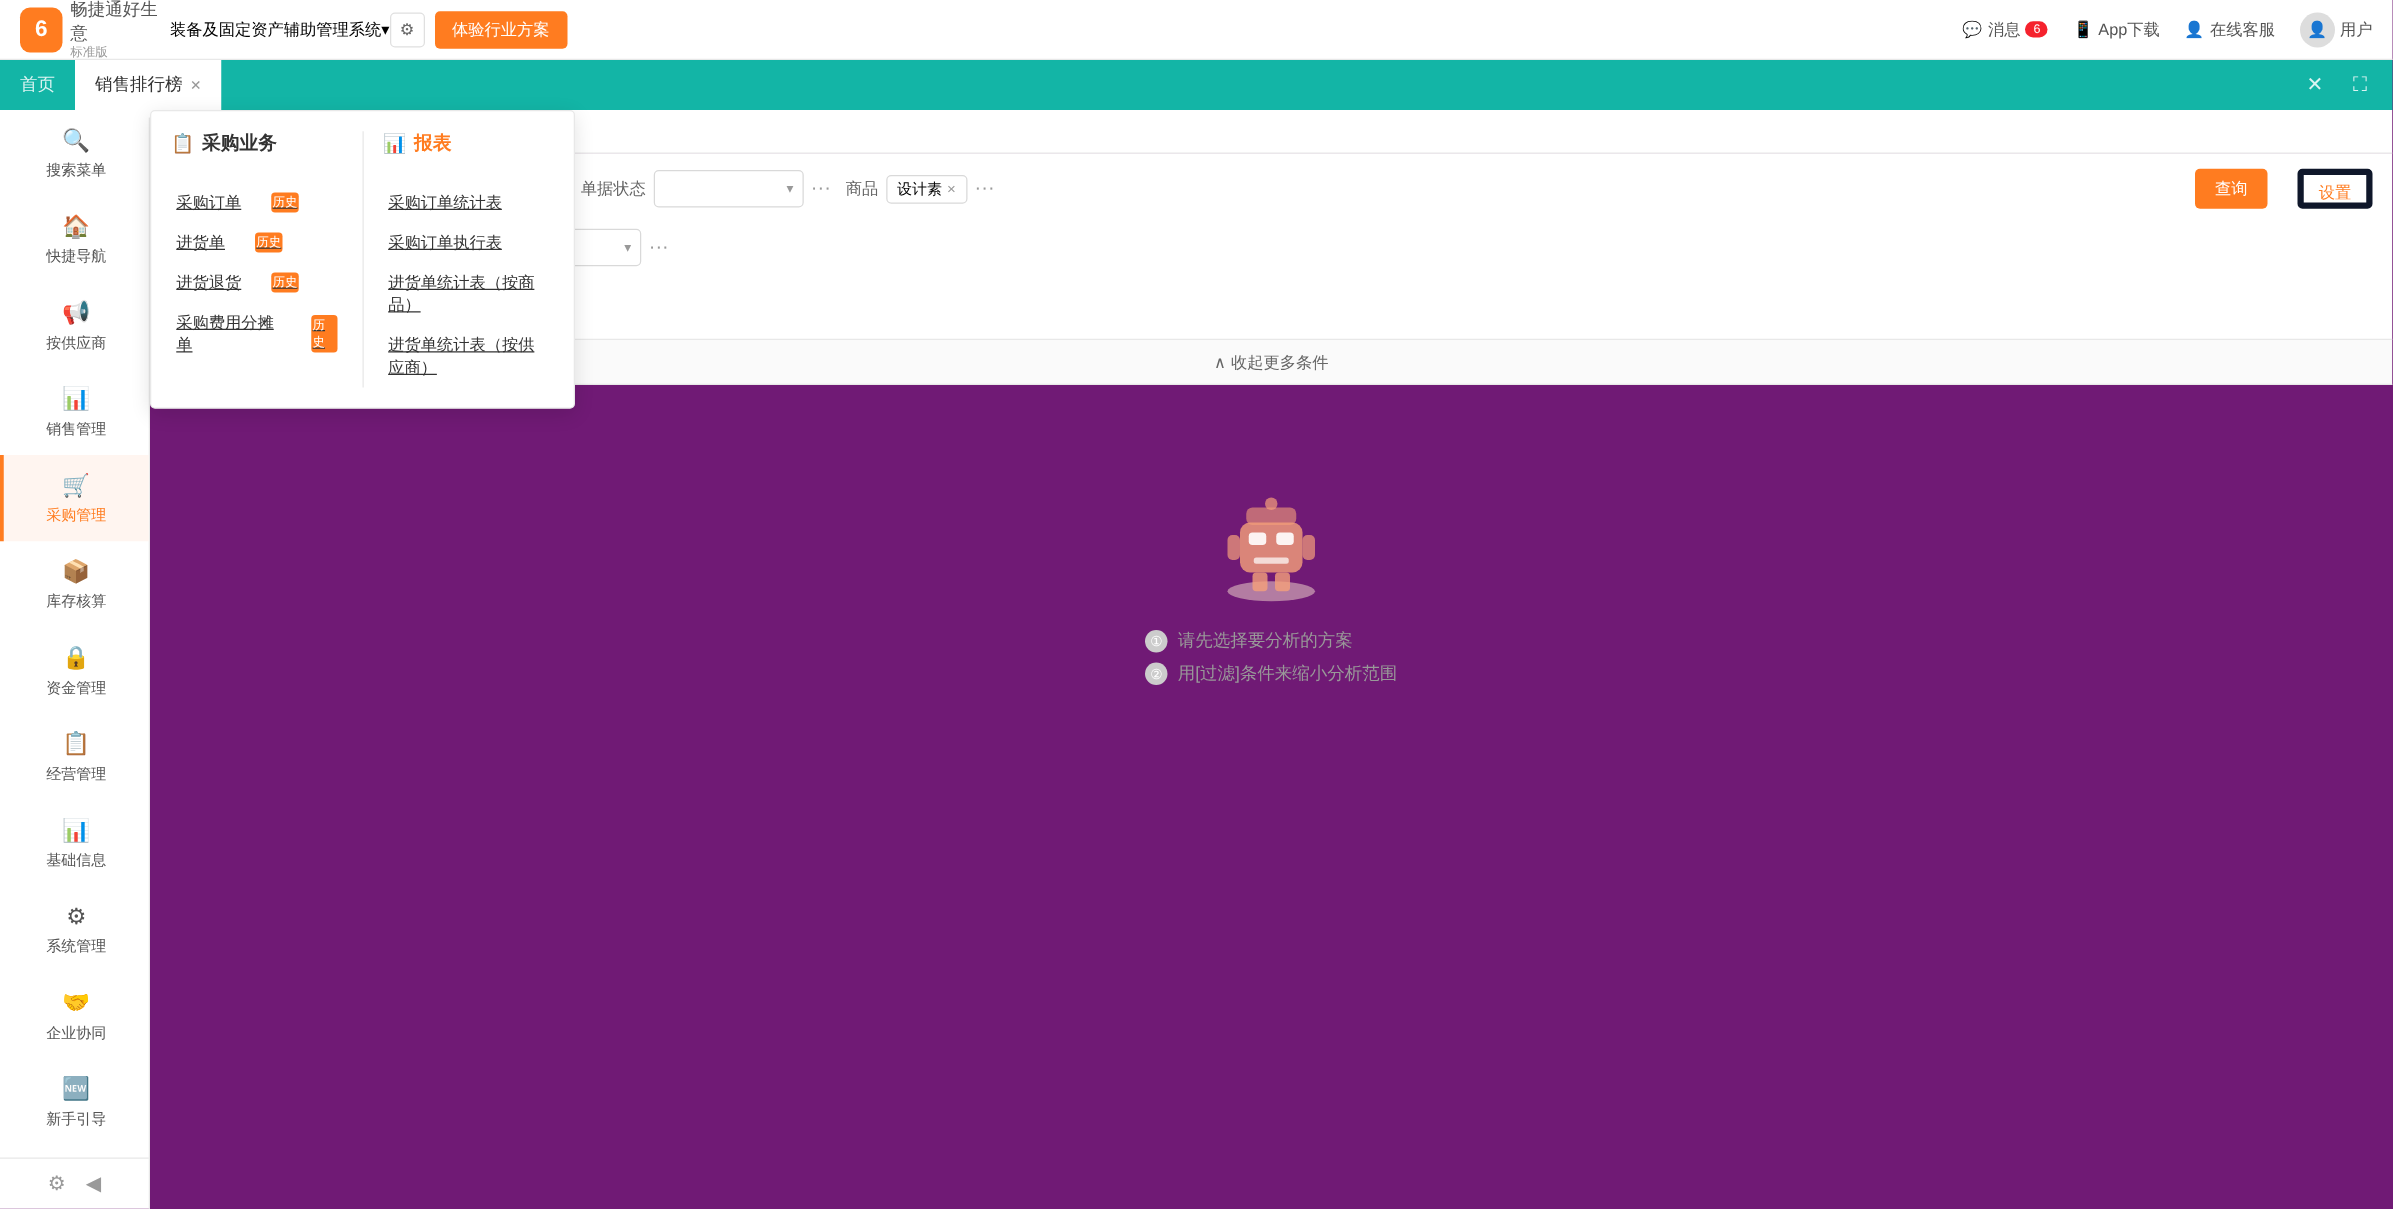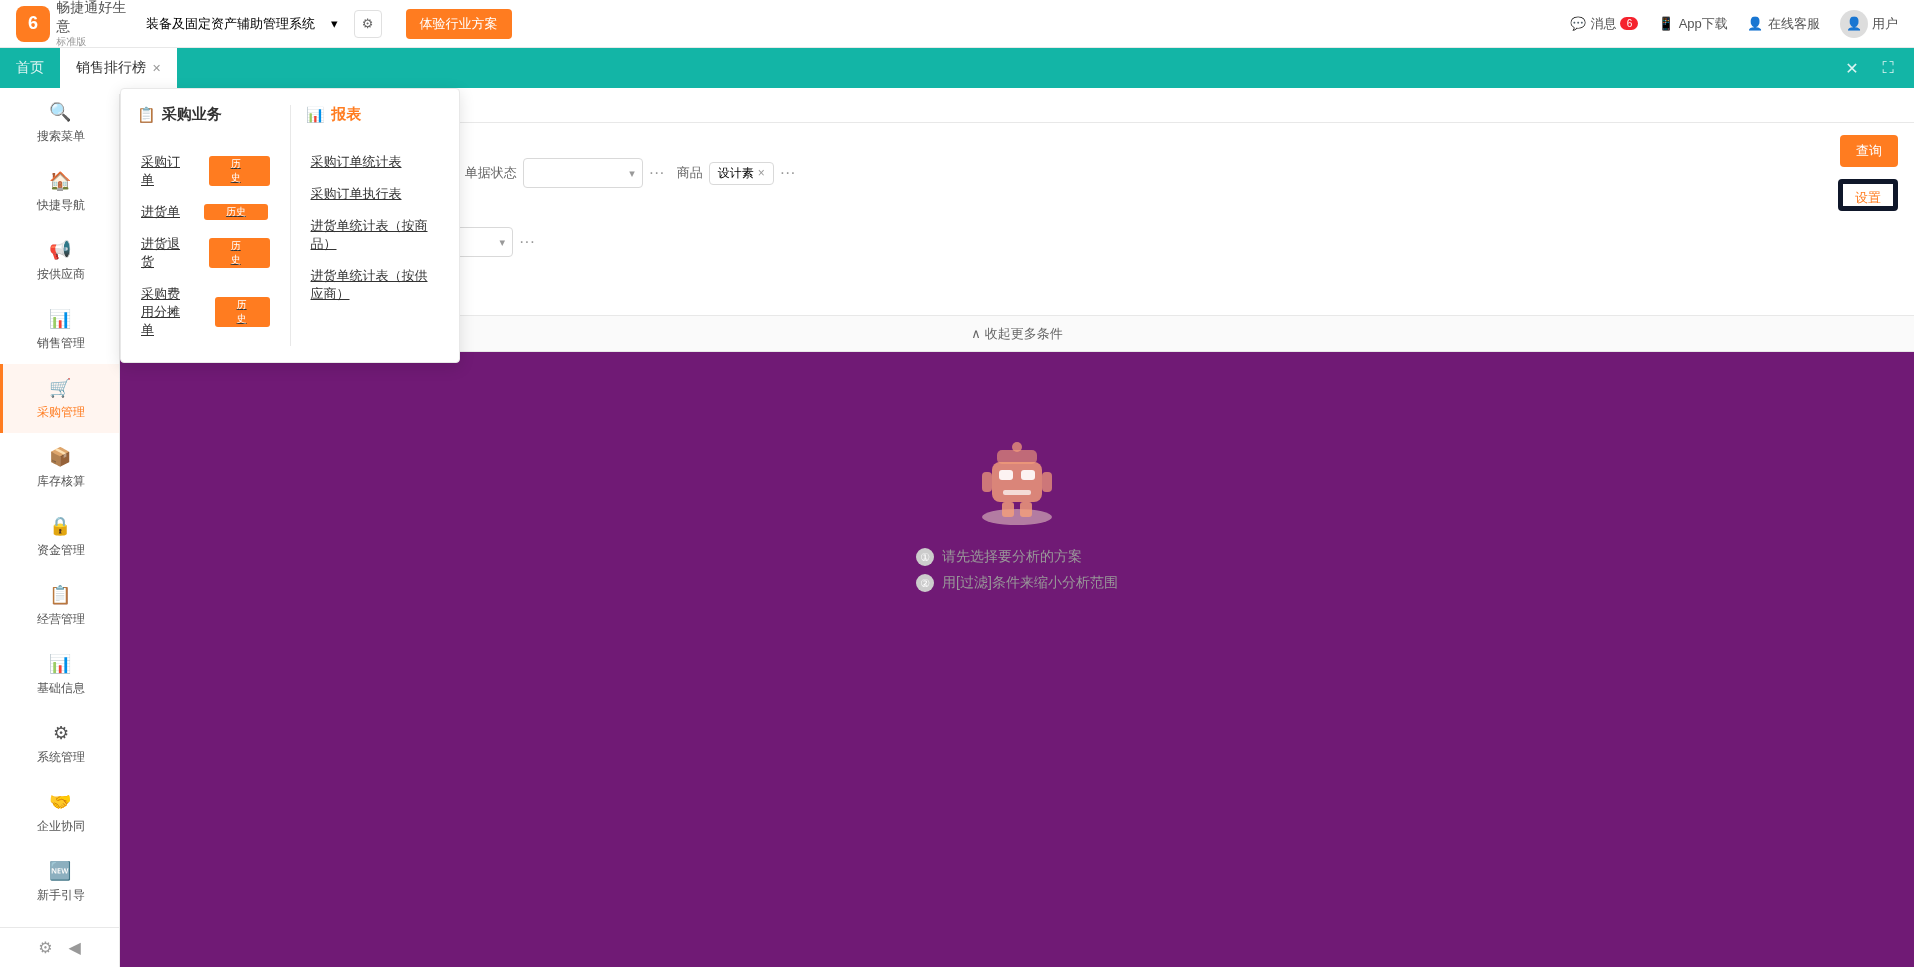--- a/index.html
+++ b/index.html
@@ -29,22 +29,21 @@
       border-radius: 8px;
       display: flex; align-items: center; justify-content: center;
       color: white; font-size: 18px; font-weight: bold;
     }
     .logo-text { font-size: 14px; color: #555; line-height: 1.3; }
     .logo-sub { font-size: 10px; color: #999; }
     .system-title {
       flex: 1;
       display: flex;
       align-items: center;
-      gap: 16px;
-      margin-left: 10px;
+      gap: 0;
     }
     .gear-btn {
       width: 28px; height: 28px;
       display: flex; align-items: center; justify-content: center;
       color: #666; cursor: pointer;
       border: 1px solid #e0e0e0; border-radius: 4px;
     }
     .industry-btn {
       background: #ff7c20;
       color: white;
@@ -279,23 +278,22 @@
     }
     .tag-chip .close { cursor: pointer; color: #999; }
     .dots-btn {
       color: #999;
       cursor: pointer;
       font-size: 16px;
     }
     .action-btns {
       margin-left: auto;
       display: flex;
-      gap: 12px;
+      gap: 24px;
       align-items: flex-end;
-      flex-direction: column;
     }
     .btn-primary {
       background: #ff7c20;
       color: white;
       border: none;
       padding: 6px 16px;
       border-radius: 4px;
       cursor: pointer;
       font-size: 13px;
       height: 32px;
@@ -413,21 +411,21 @@
       padding: 7px 4px;
       cursor: pointer;
       color: #333;
       font-size: 13px;
       text-decoration: underline;
     }
     .hist-badge {
       background: #ff7c20;
       color: white;
       font-size: 10px;
-      padding: 1px 22px;
+      padding: 1px 1px;
       border-radius: 3px;
     }
 
     
     .robot-svg {
       width: 120px; height: 100px;
     }
   </style>
 </head>
 <body>

